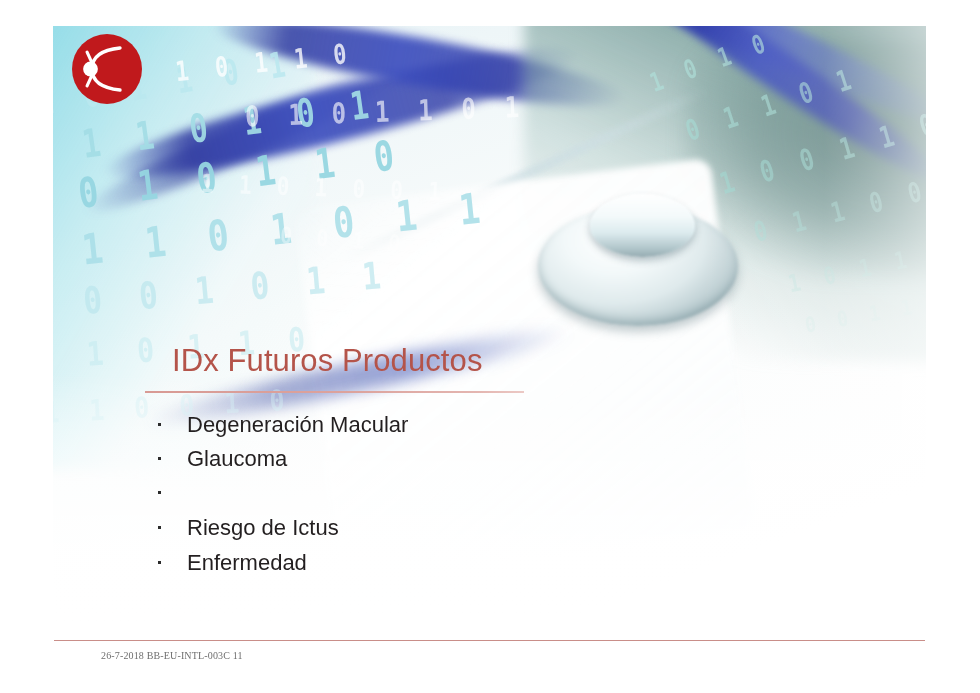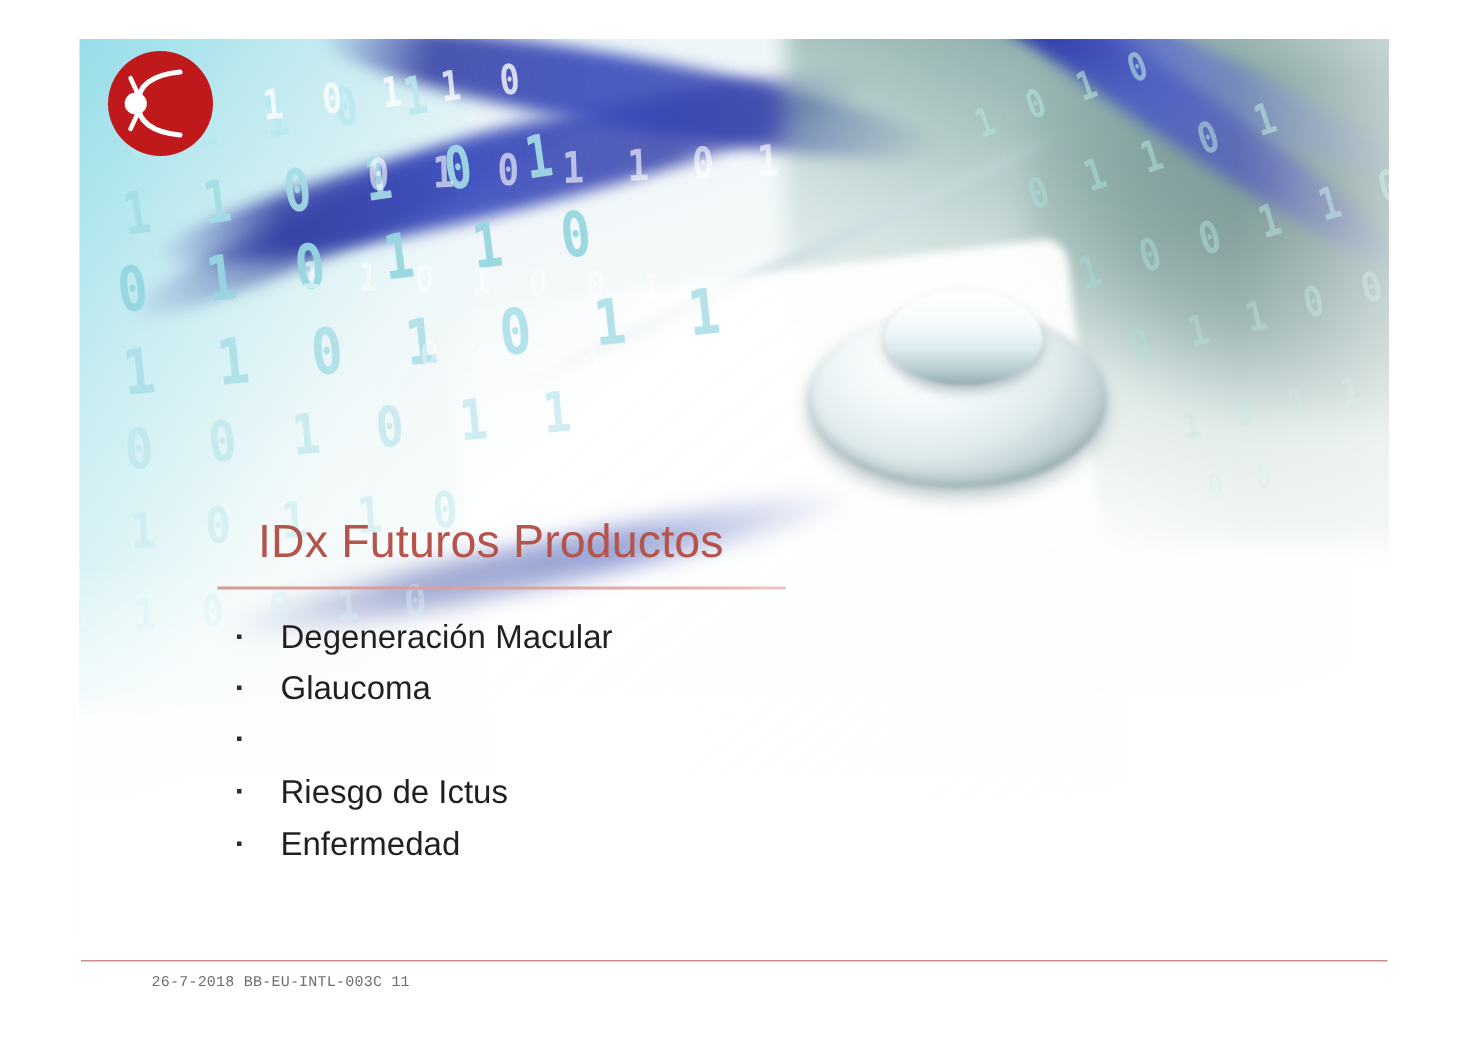--- a/index.html
+++ b/index.html
@@ -317,21 +317,21 @@
     left: 54px;
     top: 640px;
     width: 871px;
     height: 1px;
     background: #c98e89;
   }
   .footer-text {
     position: absolute;
     left: 101px;
     top: 650px;
-    font-family: Liberation Mono, monospace;
+    font-family: Liberation Serif, serif;
     font-size: 10px;
     color: #6e6e6e;
     letter-spacing: 0.15px;
     white-space: pre;
   }
 </style>
 </head>
 <body>
 
 <div id="slide">

